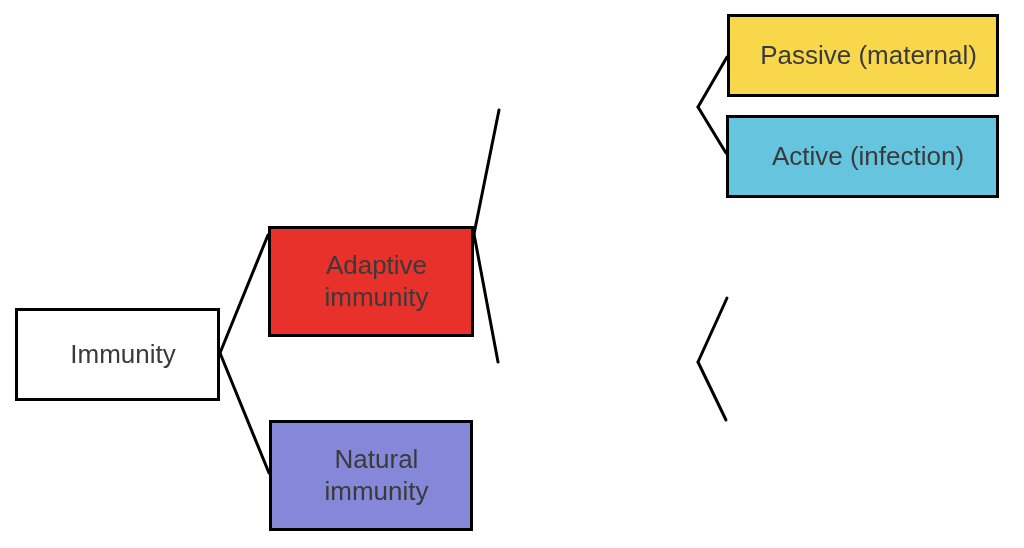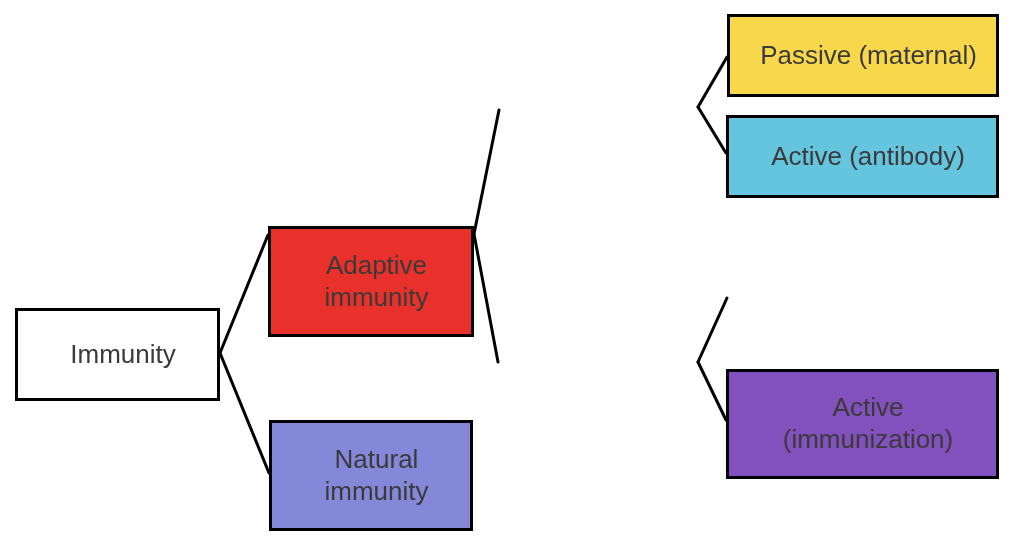--- a/index.html
+++ b/index.html
@@ -82,22 +82,18 @@
 immunity</span>
   </div>
 
 
 
   <div class="node n-passive-maternal" style="background-color: rgb(249, 215, 75);">
     <span class="label">Passive (maternal)</span>
   </div>
 
   <div class="node n-active-infection" style="background-color: rgb(101, 196, 222);">
-    <span class="label">Active (antibody)</span>
+    <span class="label">Active (infection)</span>
   </div>
 
 
-  <div class="node n-active-immunization" style="background-color: rgb(130, 81, 189);">
-    <span class="label">Active
-(immunization)</span>
-  </div>
 
 </div>
 
 </body></html>

